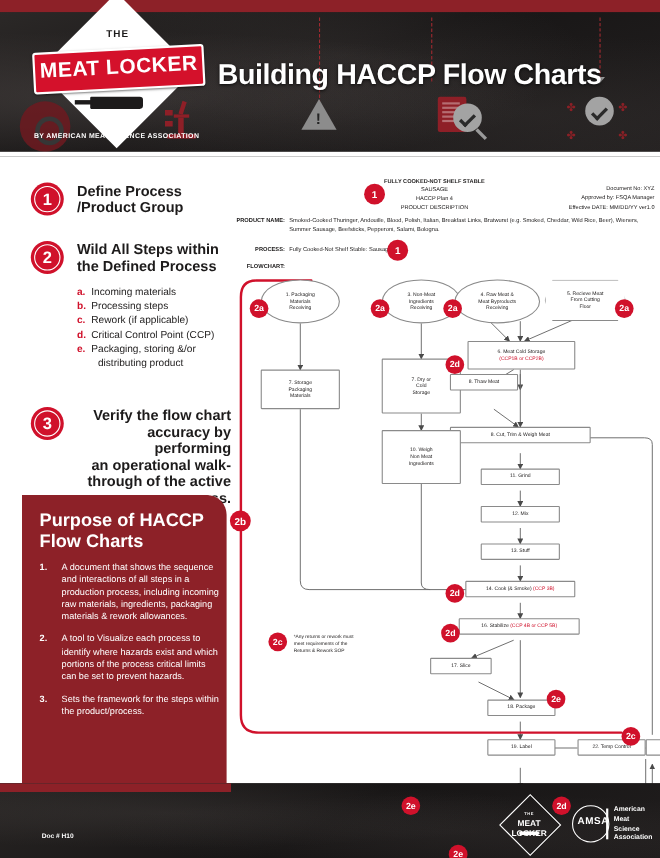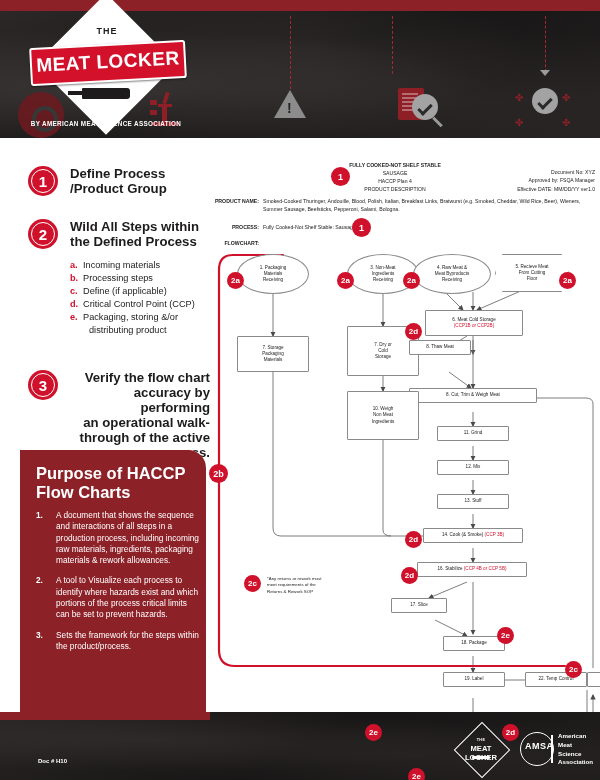--- a/index.html
+++ b/index.html
@@ -157,41 +157,42 @@
     <div class="logo">
       <div class="diam"></div>
       <div class="logo-the">THE</div>
       <div class="logo-band">
         <span>MEAT LOCKER</span>
       </div>
       <div class="cleav"></div>
       <div class="logo-sub">BY AMERICAN MEAT SCIENCE ASSOCIATION</div>
     </div>
 
+    <div class="hdr-title">Building HACCP Flow Charts</div>
     <div class="hdr-bot"></div>
   </div>
 
   <div class="step">
     <div class="bub" style="left:28px;top:166px;">
       <span>1</span>
     </div>
     <div class="step-t" style="left:70px;top:166px;width:132px;white-space:pre-line;">Define Process
 /Product Group</div>
   </div>
 
   <div class="step">
     <div class="bub" style="left:28px;top:219px;">
       <span>2</span>
     </div>
     <div class="step-t" style="left:70px;top:219px;width:140px;white-space:pre-line;">Wild All Steps within
 the Defined Process</div>
     <div class="sublist" style="left:70px;top:259px;width:140px;">
       <div><b>a.</b><span>Incoming materials</span></div>
       <div><b>b.</b><span>Processing steps</span></div>
-      <div><b>c.</b><span>Define (if applicable)</span></div>
+      <div><b>c.</b><span>Rework (if applicable)</span></div>
       <div><b>d.</b><span>Critical Control Point (CCP)</span></div>
       <div><b>e.</b><span>Packaging, storing &amp;/or</span></div>
       <div class="ind"><span>distributing product</span></div>
     </div>
   </div>
 
   <div class="step">
     <div class="bub" style="left:28px;top:370px;">
       <span>3</span>
     </div>

